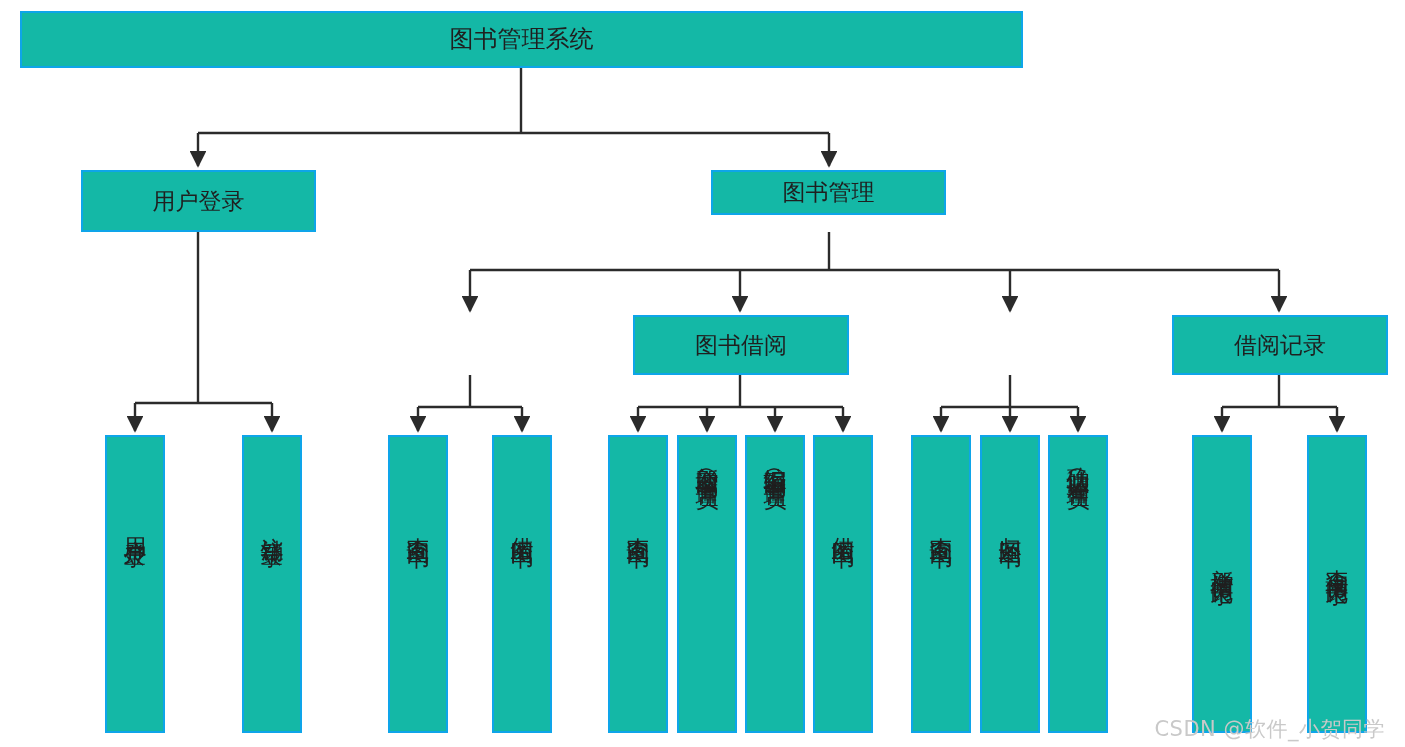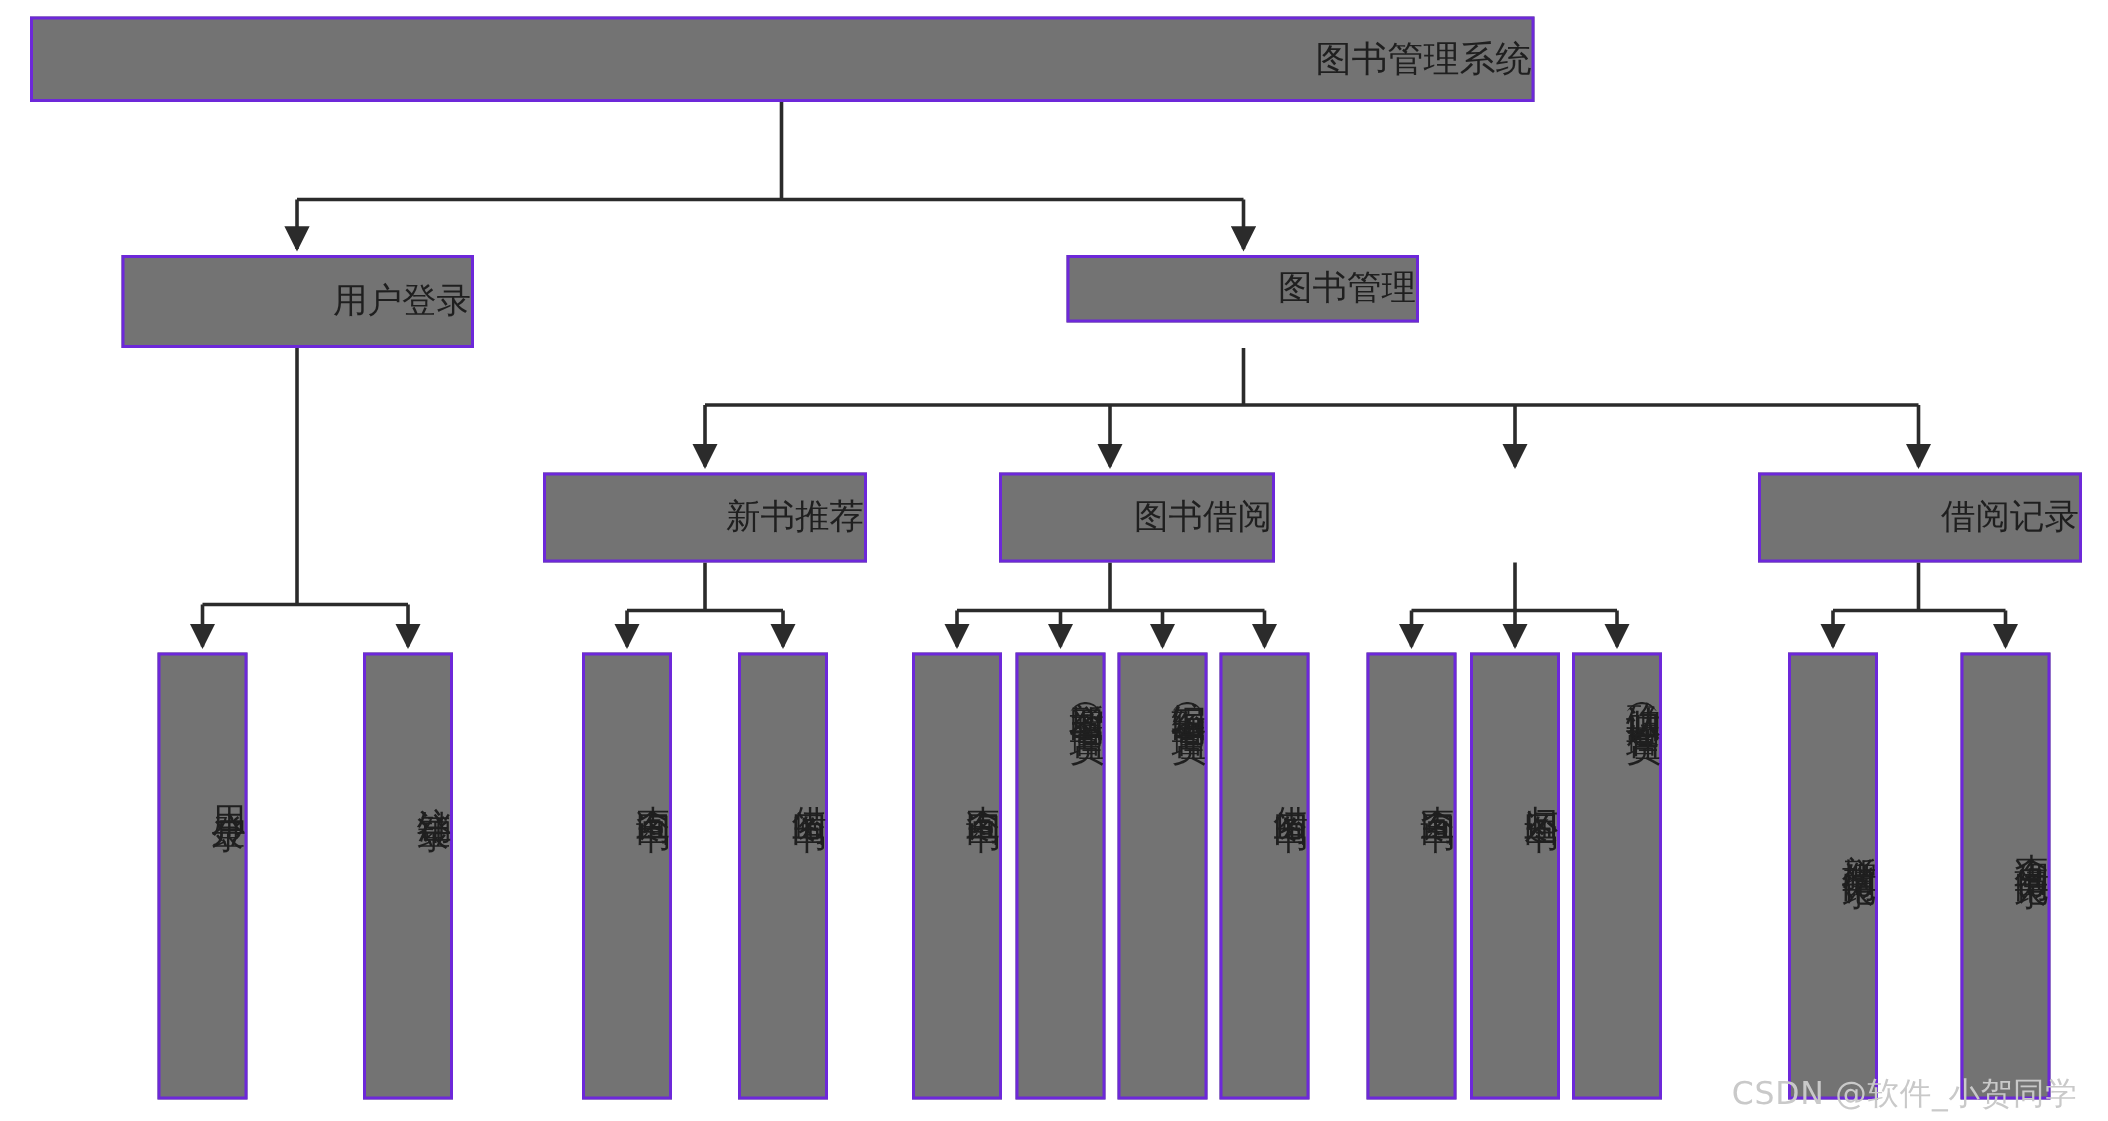--- a/index.html
+++ b/index.html
@@ -21,25 +21,25 @@
   #svg-layer {
     position: absolute;
     left: 0;
     top: 0;
     width: 1405px;
     height: 747px;
   }
   .node {
     position: absolute;
     box-sizing: border-box;
-    border: 2px solid #6d28d9;
-    background: #737373;
+    border: 2px solid #0ea5e9;
+    background: #14b8a6;
     display: flex;
     align-items: center;
-    justify-content: flex-end;
+    justify-content: center;
     z-index: 2;
   }
   .node-label {
     color: #1f1f1f;
     text-align: center;
     line-height: 1.15;
     white-space: nowrap;
   }
   .node.horizontal .node-label {
     font-size: 23px;
@@ -139,24 +139,21 @@
     <span class="node-label">图书管理系统</span>
   </div>
 
   <div class="node horizontal" style="left:81px; top:170px; width:235px; height:62px;">
     <span class="node-label">用户登录</span>
   </div>
   <div class="node horizontal" style="left:711px; top:170px; width:235px; height:45px;">
     <span class="node-label">图书管理</span>
   </div>
 
-  <div class="node horizontal" style="left:362px; top:315px; width:216px; height:60px;">
-    <span class="node-label">新书推荐</span>
-  </div>
-  <div class="node horizontal" style="left:666px; top:315px; width:184px; height:60px;">
+  <div class="node horizontal" style="left:633px; top:315px; width:216px; height:60px;">
     <span class="node-label">图书借阅</span>
   </div>
   <div class="node horizontal" style="left:1172px; top:315px; width:216px; height:60px;">
     <span class="node-label">借阅记录</span>
   </div>
 
   <div class="node vertical mid" style="left:105px; top:435px; width:60px; height:298px;">
     <span class="node-label">用户登录</span>
   </div>
   <div class="node vertical mid" style="left:242px; top:435px; width:60px; height:298px;">

